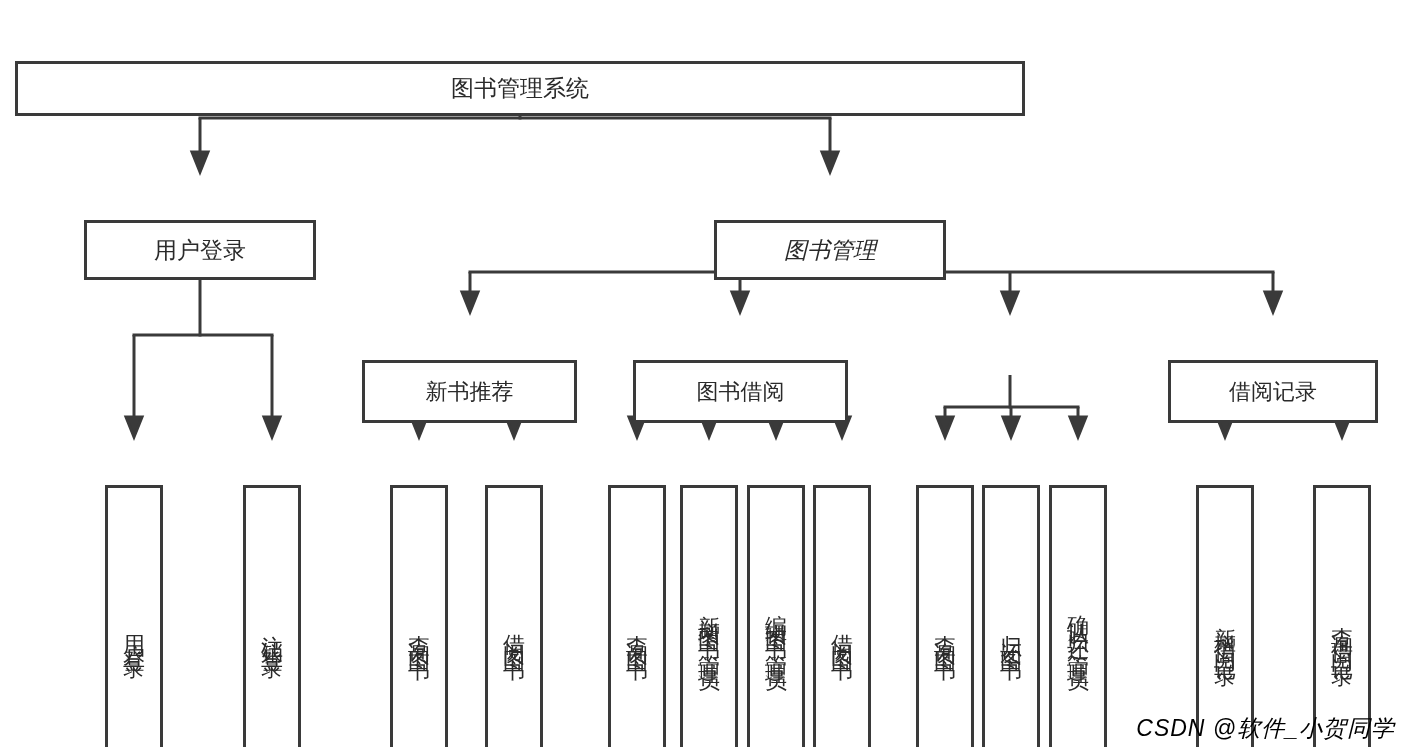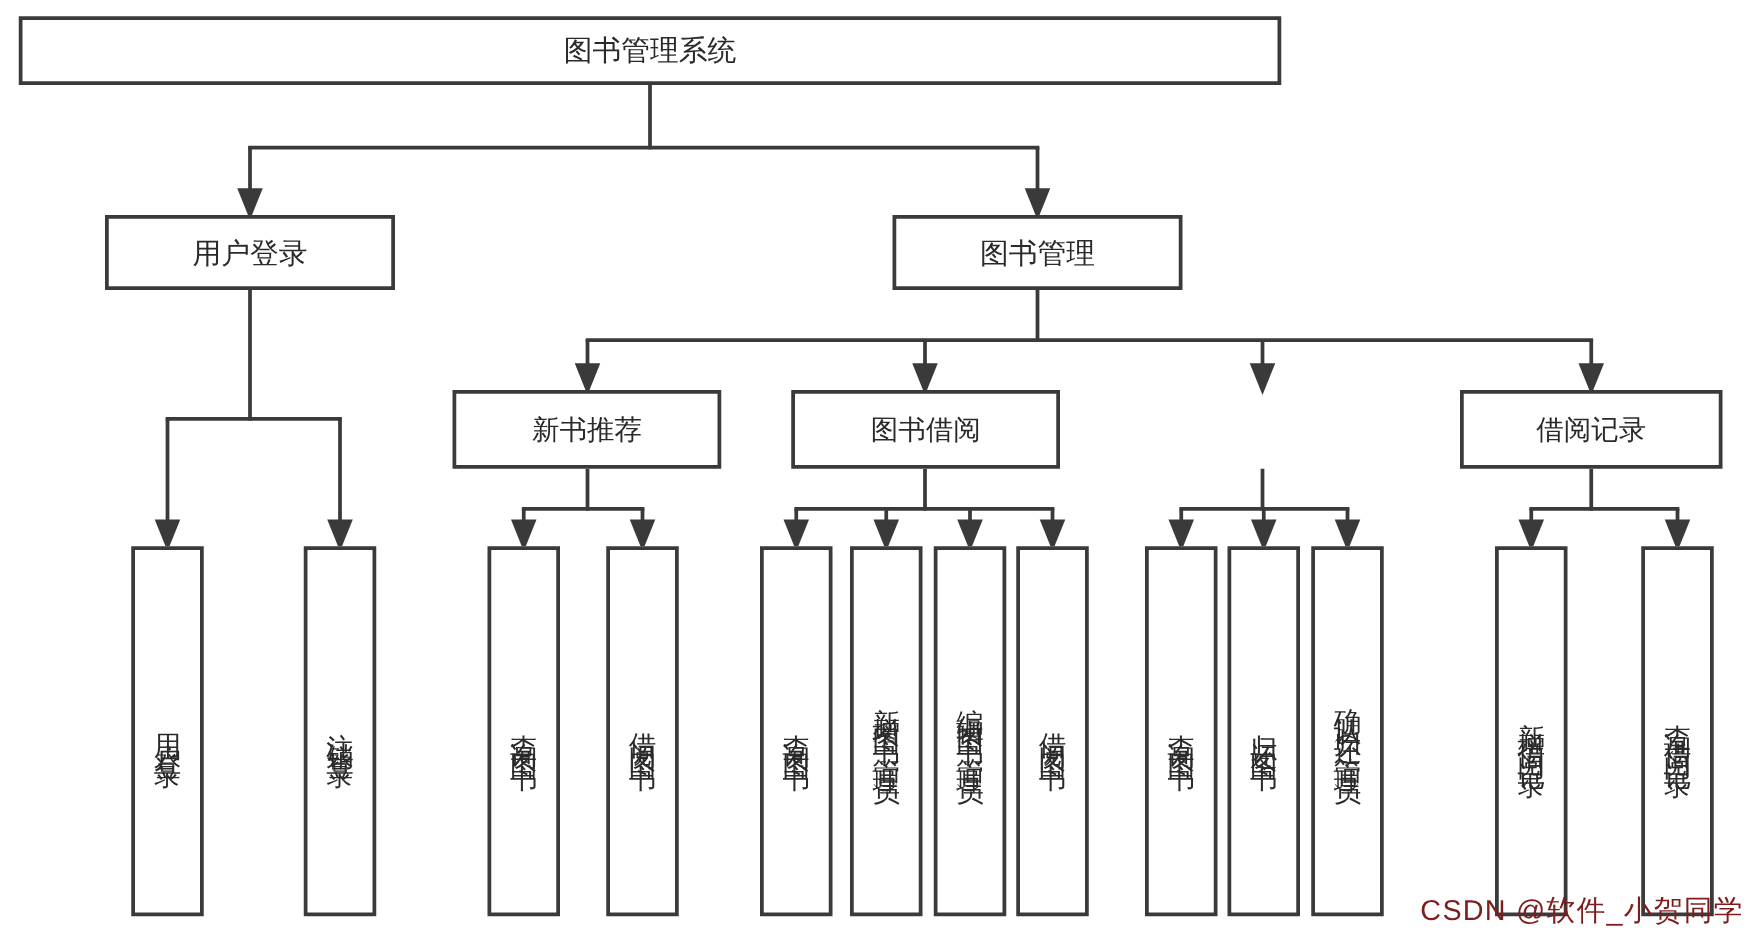--- a/index.html
+++ b/index.html
@@ -20,20 +20,21 @@
   }
   .node {
     position: absolute;
     box-sizing: border-box;
     background: #ffffff;
     border: 3px solid #3a3a3a;
     display: flex;
     align-items: center;
     justify-content: center;
     text-align: center;
+    margin-top: 48px;
   }
   .lvl1 { left: 15px; top: 13px; width: 1010px; height: 55px; font-size: 23px; }
   .lvl2 { top: 172px; width: 232px; height: 60px; font-size: 23px; }
   .lvl3 { top: 312px; width: 215px; height: 63px; font-size: 22px; }
   .leaf {
     top: 437px;
     width: 58px;
     height: 296px;
     font-size: 22px;
   }
@@ -42,24 +43,25 @@
     text-orientation: mixed;
     letter-spacing: 8px;
     line-height: 1;
     white-space: nowrap;
   }
   #watermark {
     position: absolute;
     right: 10px;
     bottom: 3px;
     font-size: 23px;
-    color: #7f1d1d;
+    color: #000000;
     letter-spacing: 1px;
     z-index: 5;
     white-space: nowrap;
+    font-style: italic;
   }
 </style>
 </head>
 <body>
 
 <div id="canvas">
 
   <svg id="edges" width="1405" height="747" viewBox="0 0 1405 747">
     <g stroke="#3a3a3a" stroke-width="3" fill="#3a3a3a">
 
@@ -138,21 +140,21 @@
     </g>
   </svg>
 
   <div class="node lvl1">
     <span>图书管理系统</span>
   </div>
 
   <div class="node lvl2" style="left:84px;">
     <span>用户登录</span>
   </div>
-  <div class="node lvl2" style="left:714px;">
+  <div class="node lvl2" style="left:714px;font-style:italic;">
     <span>图书管理</span>
   </div>
 
   <div class="node lvl3" style="left:362px;">
     <span>新书推荐</span>
   </div>
   <div class="node lvl3" style="left:633px;text-align:center;">
     <span>图书借阅</span>
   </div>
   <div class="node lvl3" style="left:1168px; width:210px;">

